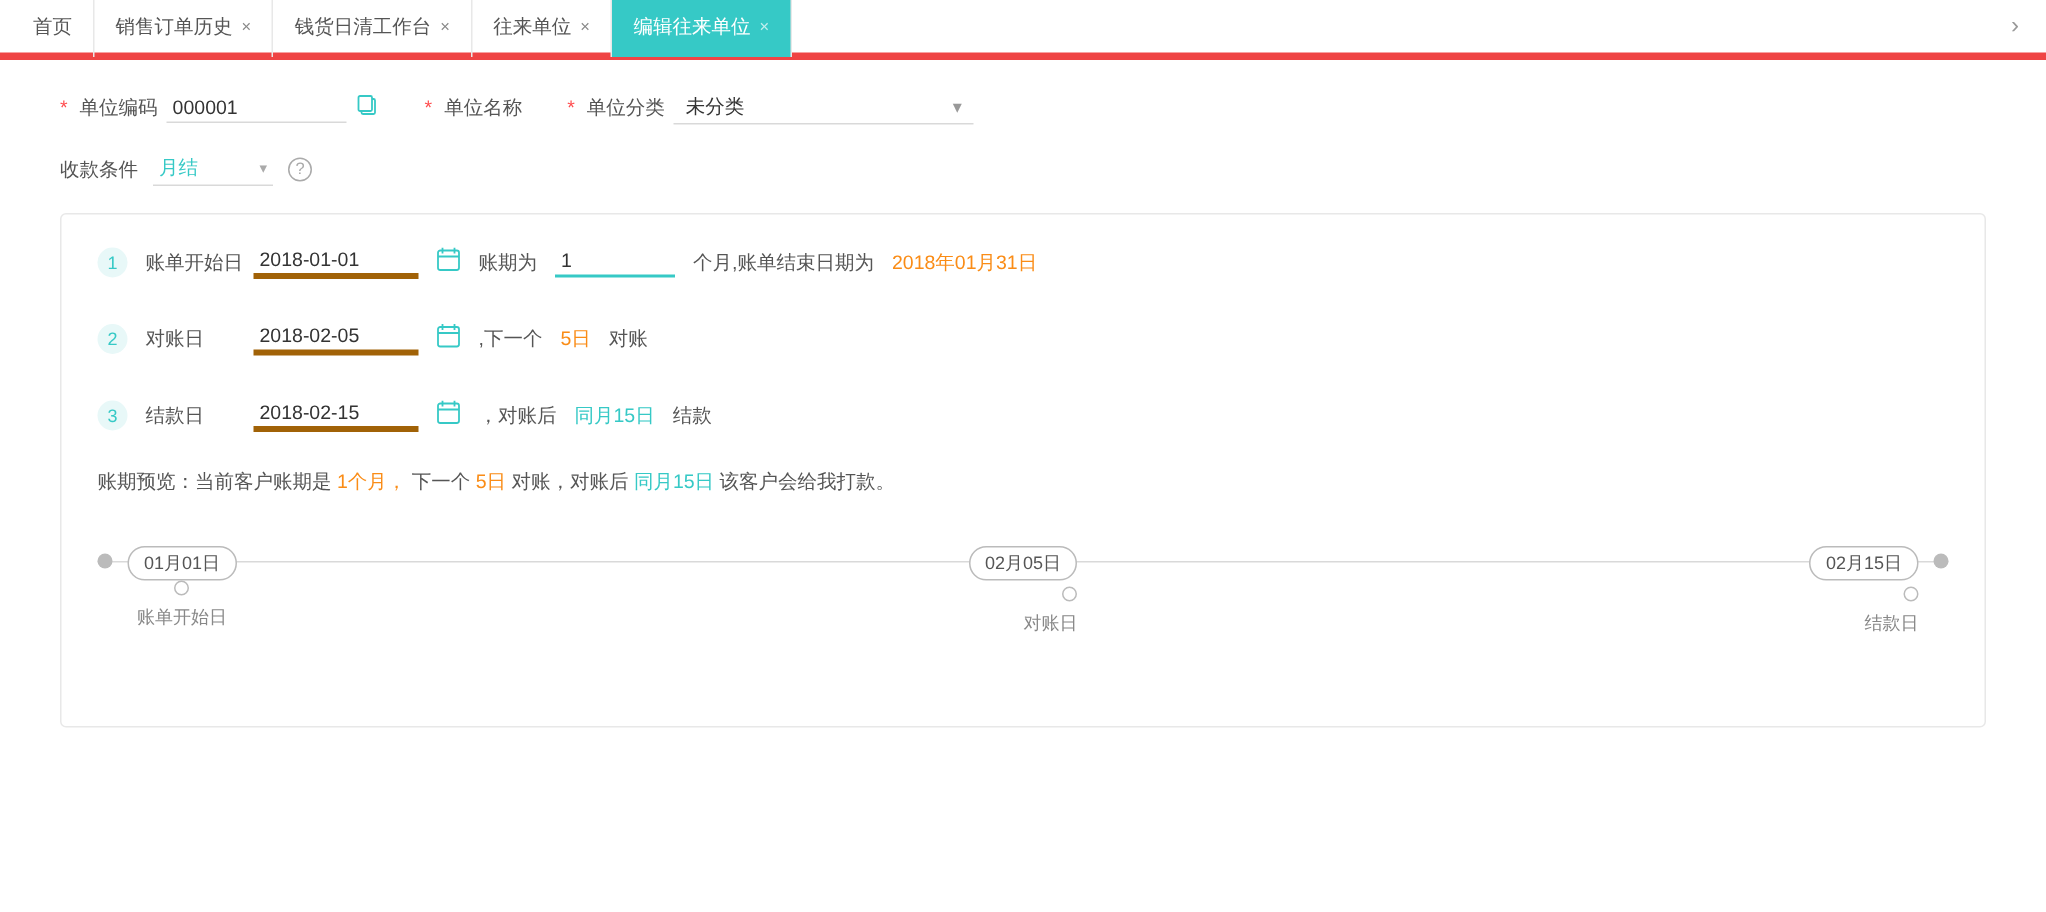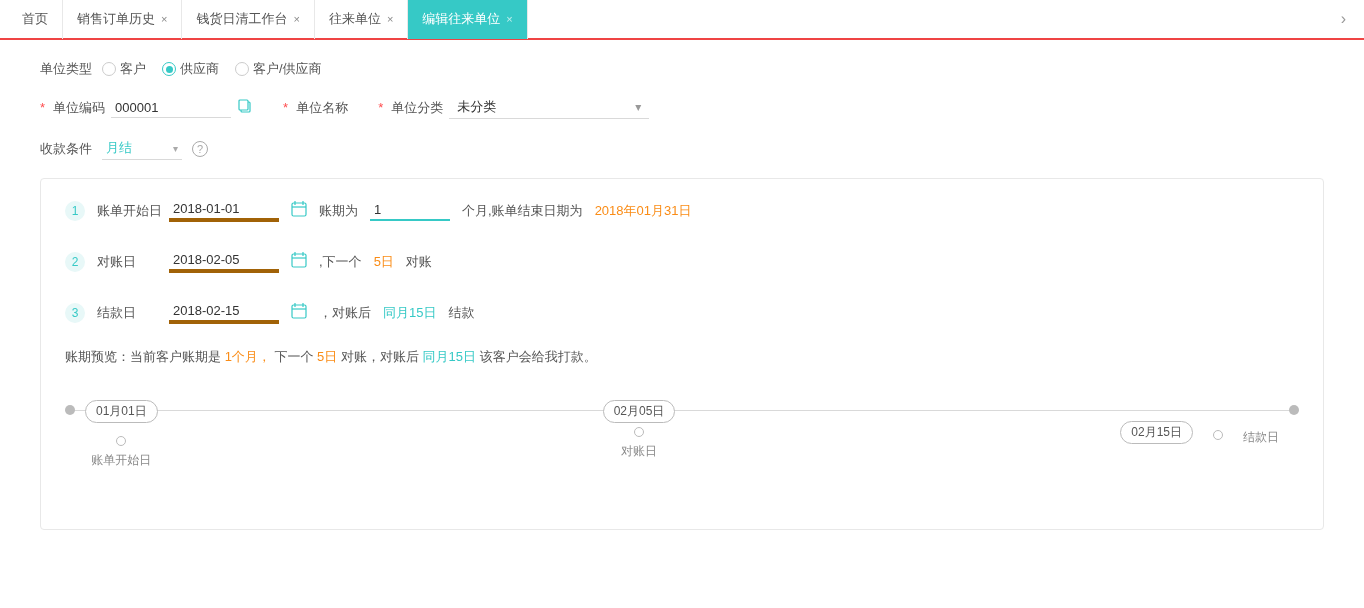--- a/index.html
+++ b/index.html
@@ -3,21 +3,21 @@
   <meta charset="utf-8">
   <style>
     * { box-sizing: border-box; margin: 0; padding: 0; }
     body { font-family: 'Microsoft YaHei', Arial, sans-serif; font-size: 13px; background: #f5f5f5; color: #333; }
 
     
     .tab-bar {
       display: flex;
       align-items: center;
       background: #fff;
-      border-bottom: 2px solid #ef4444;
+      border-bottom: 5px solid #ef4444;
       height: 40px;
       padding: 0 8px;
     }
     .tab {
       display: flex;
       align-items: center;
       padding: 0 14px;
       height: 40px;
       cursor: pointer;
       font-size: 13px;
@@ -266,37 +266,20 @@
   </div>
   <div class="tab active">
     <span>编辑往来单位</span>
     <span class="close-icon">×</span>
   </div>
   <div class="tab-more">›</div>
 </div>
 
 <div class="main-content">
 
-  <div class="form-row">
-    <span class="form-label">单位类型</span>
-    <div class="radio-group">
-      <label class="radio-item">
-        <div class="radio-circle"></div>
-        <span>客户</span>
-      </label>
-      <label class="radio-item">
-        <div class="radio-circle checked"></div>
-        <span>供应商</span>
-      </label>
-      <label class="radio-item">
-        <div class="radio-circle"></div>
-        <span>客户/供应商</span>
-      </label>
-    </div>
-  </div>
 
   <div class="form-row" style="gap:30px;">
 
     <div class="field-group">
       <span class="required-star">*</span>
       <span class="form-label">单位编码</span>
       <input class="field-input field-input-sm" type="text" value="000001" style="">
       <span style="color:#36c9c6; font-size:14px; cursor:pointer;">
         <svg width="16" height="16" viewBox="0 0 16 16" fill="none">
             <rect x="4" y="4" width="9" height="10" rx="1" stroke="#36c9c6" stroke-width="1.2"></rect>
@@ -397,37 +380,37 @@
 
       <div style="position:absolute; top:20px; left:0; right:0; height:1px; background:#d9d9d9;"></div>
 
       <div style="position:absolute; top:15px; left:0; width:10px; height:10px; border-radius:50%; background:#bbb;"></div>
 
       <div style="position:absolute; top:15px; right:0; width:10px; height:10px; border-radius:50%; background:#bbb;"></div>
 
       <div style="display:flex; justify-content:space-between; position:relative; padding:0 20px;">
 
         <div style="display:flex; flex-direction:column; align-items:center;">
-          <div style="border:1px solid #bbb; border-radius:12px; padding:2px 10px; font-size:12px; color:#555; background:#fff; margin-bottom:13px;">
+          <div style="border:1px solid #bbb; border-radius:12px; padding:2px 10px; font-size:12px; color:#555; background:#fff; margin-bottom:0;">
             <span>01月01日</span>
           </div>
           <div style="width:10px; height:10px; border-radius:50%; border:1.5px solid #bbb; background:#fff;"></div>
           <div style="font-size:12px; color:#888; margin-top:6px;">账单开始日</div>
         </div>
 
 
-        <div style="display:flex; flex-direction:column; align-items:center;">
+        <div style="display:flex; flex-direction:column; align-items:flex-end;">
           <div style="border:1px solid #bbb; border-radius:12px; padding:2px 10px; font-size:12px; color:#555; background:#fff; margin-bottom:4px;">
             <span>02月05日</span>
           </div>
           <div style="width:10px; height:10px; border-radius:50%; border:1.5px solid #bbb; background:#fff;"></div>
           <div style="font-size:12px; color:#888; margin-top:6px;">对账日</div>
         </div>
 
-        <div style="display:flex; flex-direction:row; align-items:center;gap:20px;">
+        <div style="display:flex; flex-direction:column; align-items:flex-end;">
           <div style="border:1px solid #bbb; border-radius:12px; padding:2px 10px; font-size:12px; color:#555; background:#fff; margin-bottom:4px;">
             <span>02月15日</span>
           </div>
           <div style="width:10px; height:10px; border-radius:50%; border:1.5px solid #bbb; background:#fff;"></div>
           <div style="font-size:12px; color:#888; margin-top:6px;">结款日</div>
         </div>
 
       </div>
     </div>
 

